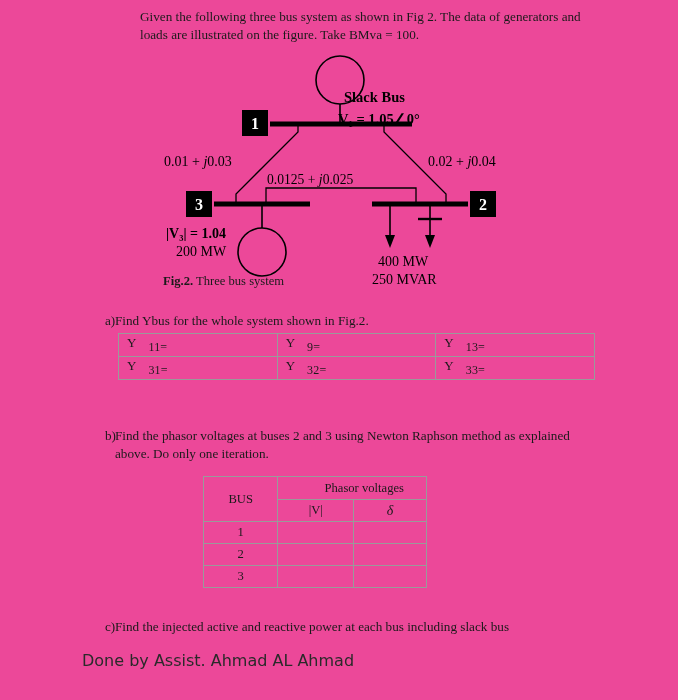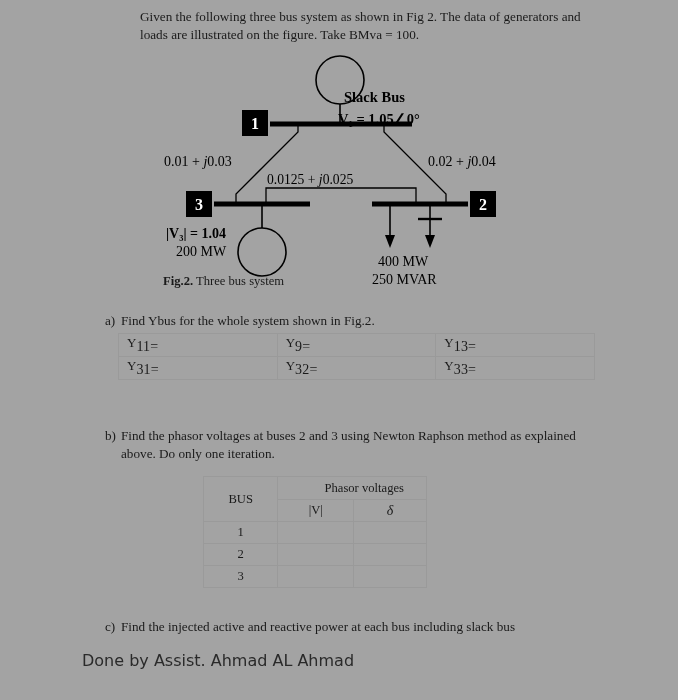--- a/index.html
+++ b/index.html
@@ -12,21 +12,21 @@
     height: 700px;
     position: relative;
     font-family: "Liberation Serif", serif;
     color: #1a1a1a;
     overflow: hidden;
   }
 
   .page {
     position: absolute;
     inset: 0;
-    background: #a3a3a3;
+    background: #ec4899;
   }
 
   
   .intro {
     position: absolute;
     left: 140px;
     top: 8px;
     width: 445px;
     font-size: 13.2px;
     line-height: 1.38;
@@ -60,21 +60,21 @@
     line-height: 1.38;
   }
   .q .marker {
     position: absolute;
     left: 0;
     top: 0;
     width: 20px;
   }
   .q .qtext {
     display: block;
-    margin-left: 16px;
+    margin-left: 10px;
   }
 
   #q-a { left: 105px; top: 312px; width: 480px; }
   #q-b { left: 105px; top: 427px; width: 490px; }
   #q-c { left: 105px; top: 618px; width: 480px; }
 
   
   table {
     border-collapse: collapse;
     position: absolute;
@@ -95,23 +95,24 @@
   #ybus-table td {
     height: 22px;
     width: 33.333%;
     text-align: left;
     padding-left: 8px;
   }
   #ybus-table td .ylabel {
     font-size: 13px;
   }
   #ybus-table td .ysub {
-    font-size: 14px;
+    font-size: 12px;
     vertical-align: -0.28em;
     letter-spacing: 0.2px;
+    margin-left: 12px;
   }
 
   #phasor-table {
     left: 203px;
     top: 476px;
     width: 224px;
   }
   #phasor-table td {
     height: 21px;
     text-align: center;

